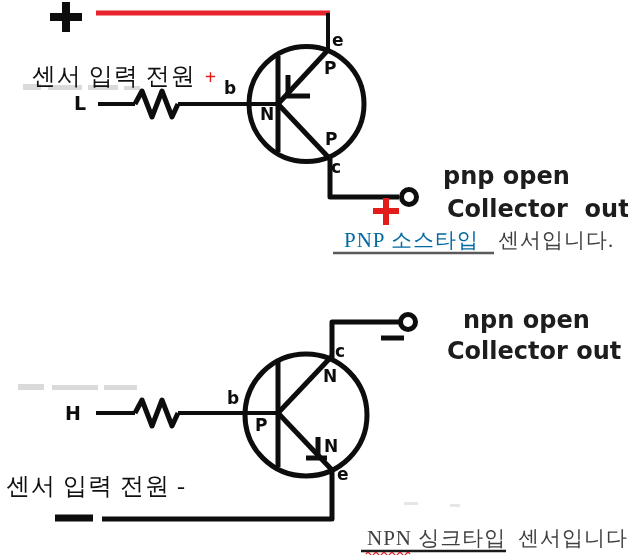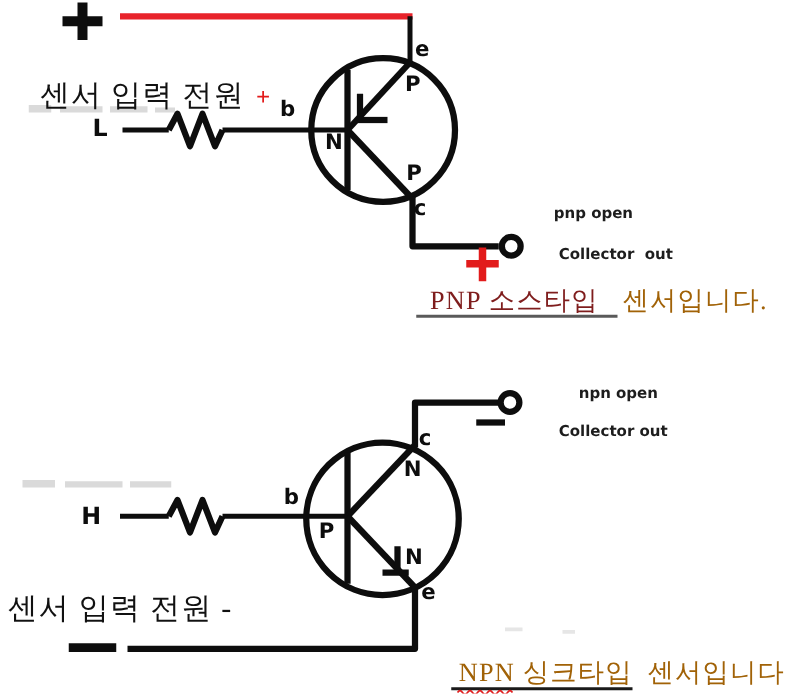--- a/index.html
+++ b/index.html
@@ -10,35 +10,35 @@
     overflow:hidden;
     font-family:"Liberation Sans","DejaVu Sans",sans-serif;
   }
   .abs{position:absolute;white-space:pre;}
   .ko{
     font-family:"Liberation Serif","DejaVu Serif",serif;
     font-size:24px;color:#111;letter-spacing:1px;
   }
   .ko-big{
     font-family:"Liberation Serif","DejaVu Serif",serif;
-    font-size:21px;color:#a16207;letter-spacing:1px;
+    font-size:21px;color:#404040;letter-spacing:1px;
   }
   .pin{
     font-family:"DejaVu Sans","Liberation Sans",sans-serif;
     font-weight:bold;font-size:17px;color:#0d0d0d;line-height:1;
   }
   .term{
     font-family:"DejaVu Sans","Liberation Sans",sans-serif;
     font-weight:bold;font-size:19px;color:#0d0d0d;line-height:1;
   }
   .outtxt{
     font-family:"DejaVu Sans","Liberation Sans",sans-serif;
-    font-weight:bold;font-size:12px;color:#1d1d1d;line-height:1;
+    font-weight:bold;font-size:24px;color:#1d1d1d;line-height:1;
   }
-  .red{color:#7f1d1d;}
+  .red{color:#0369a1;}
   .redplus-inline{
     color:#e21b1b;font-weight:bold;font-size:20px;
     font-family:"Liberation Serif","DejaVu Serif",serif;
   }
   svg{position:absolute;left:0;top:0;}
 </style>
 </head>
 <body>
 
 <div class="canvas">

